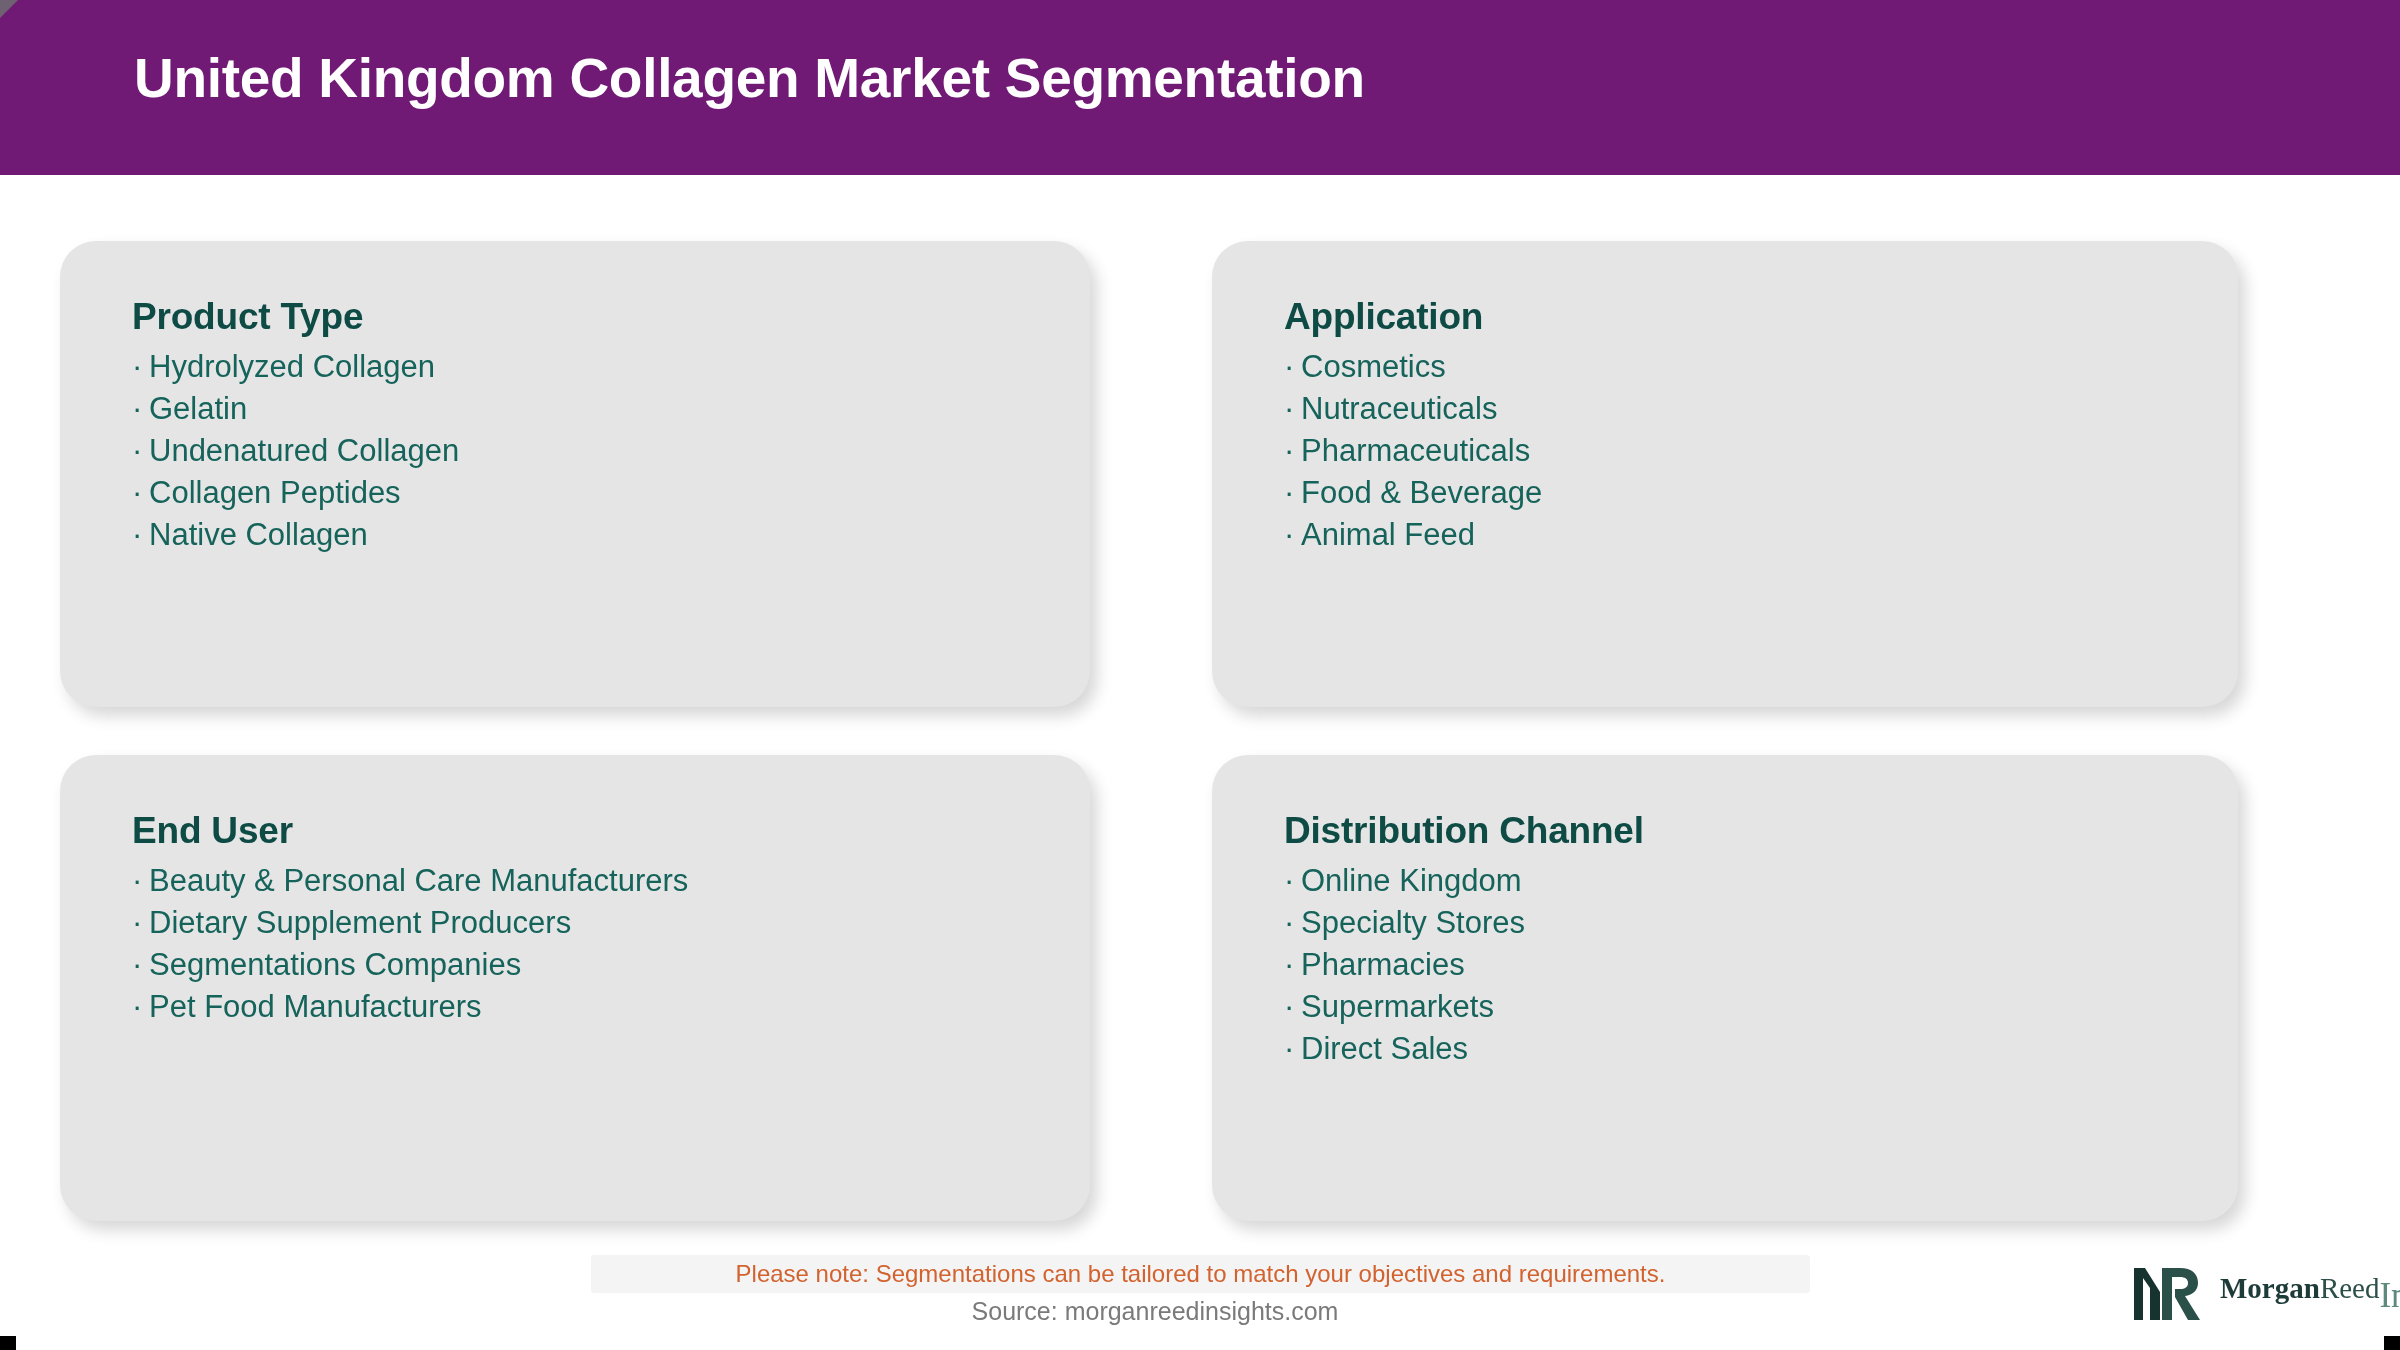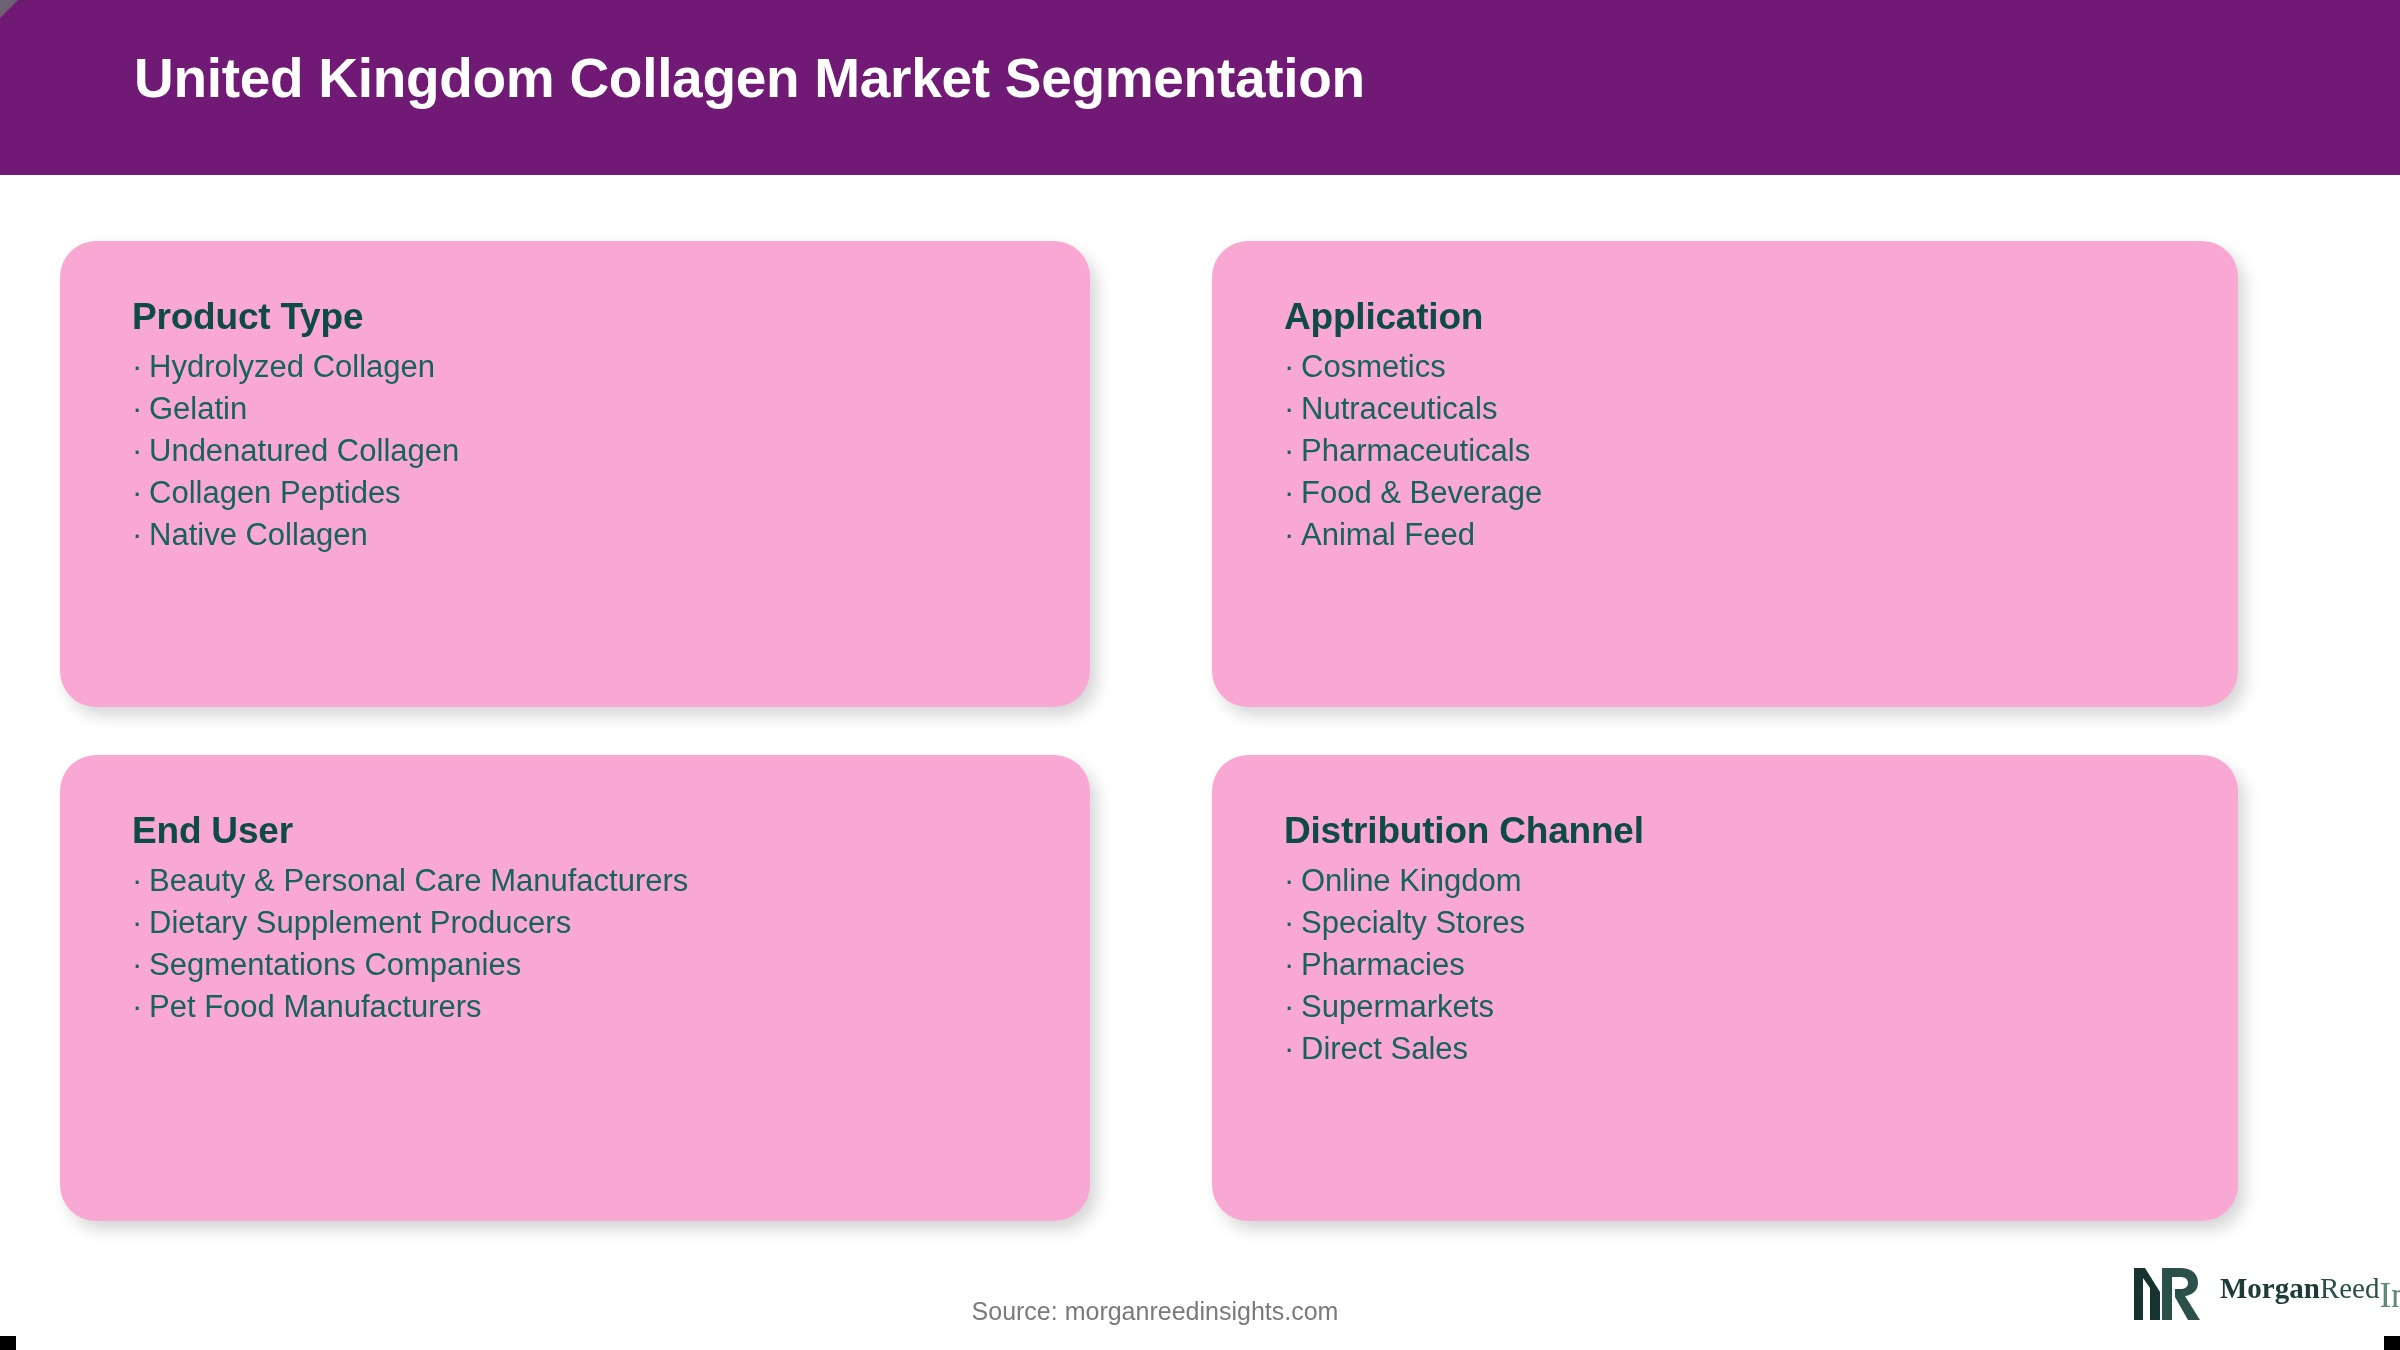--- a/index.html
+++ b/index.html
@@ -27,21 +27,21 @@
   .header-title{
     position:absolute;left:134px;top:46px;
     font-size:55px;font-weight:bold;color:#ffffff;
     letter-spacing:-0.3px;white-space:nowrap;
   }
 
   
   .grid{position:absolute;left:0;top:175px;width:2400px;height:1060px;}
   .card{
     position:absolute;
-    background:#f9a8d4;
+    background:#e5e5e5;
     border-radius:36px;
     box-shadow:7px 9px 16px rgba(0,0,0,0.16);
   }
   .card.c1{left:60px;  top:66px;  width:1030px;height:466px;}
   .card.c2{left:1212px;top:66px;  width:1026px;height:466px;}
   .card.c3{left:60px;  top:580px; width:1030px;height:466px;}
   .card.c4{left:1212px;top:580px; width:1026px;height:466px;}
 
   .card-inner{position:absolute;left:72px;top:55px;right:40px;}
   .card-title{
@@ -205,20 +205,23 @@
           <li>
               <span class="bullet">·</span>
               <span>Direct Sales</span>
             </li>
         </ul>
       </div>
     </div>
 
   </div>
 
+  <div class="note">
+    <span class="note-text">Please note: Segmentations can be tailored to match your objectives and requirements.</span>
+  </div>
   <div class="source">Source: morganreedinsights.com</div>
 
   <div class="logo">
     <svg class="logo-mark" viewBox="0 0 78 62">
       <path d="M4 58 L4 6 L15 6 L30 30 L30 58 L20 58 L20 26 L13 16 L13 58 Z" fill="#16332f"></path>
       <path d="M32 6 L50 6 C62 6 68 12 68 21 C68 28 63 33 55 34 L70 58 L58 58 L45 35 L45 27 L50 27 C55 27 58 25 58 21 C58 17 55 15 50 15 L42 15 L42 58 L32 58 Z" fill="#2b4f49"></path>
     </svg>
     <div class="logo-words">
       <div class="logo-l1"><span class="bold">Morgan</span><span class="reg">Reed</span></div>
       <div class="logo-l2">Insights</div>

